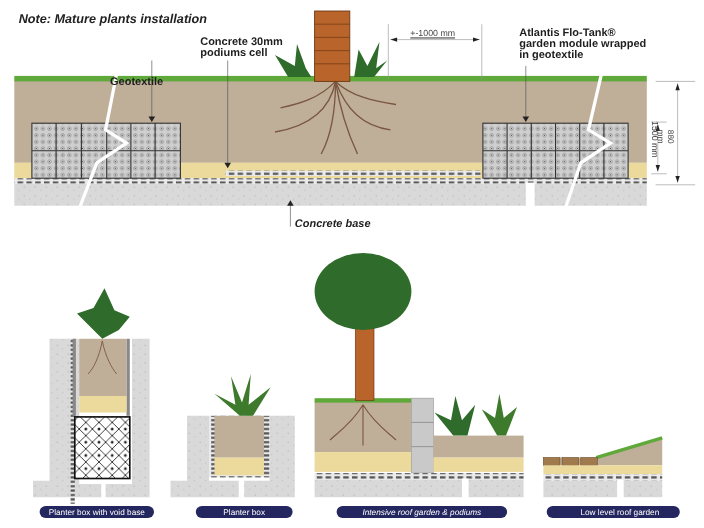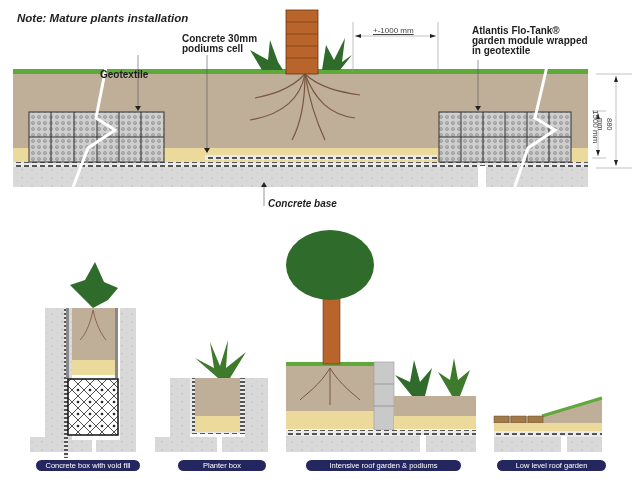--- a/index.html
+++ b/index.html
@@ -185,16 +185,16 @@
   <div>garden module wrapped</div>
   <div>in geotextile</div>
 </div>
 
 <div class="abs lbl" style="left:268px;top:199px;font-style:italic;">Concrete base</div>
 
 <div class="abs dimtxt" style="left:373px;top:26px;text-decoration:underline;">+-1000 mm</div>
 <div class="abs dimtxt" style="left:600px;top:110px;transform:rotate(90deg);transform-origin:left top;">1500 mm</div>
 <div class="abs dimtxt" style="left:614px;top:118px;transform:rotate(90deg);transform-origin:left top;font-size:7.5px;">880 mm</div>
 
-<div class="abs pill" style="left:36px;top:460px;width:104px;">Concrete box with void fill</div>
+<div class="abs pill" style="left:36px;top:460px;width:104px;">Planter box with void base</div>
 <div class="abs pill" style="left:178px;top:460px;width:88px;">Planter box</div>
-<div class="abs pill" style="left:306px;top:460px;width:155px;">Intensive roof garden &amp; podiums</div>
-<div class="abs pill" style="left:497px;top:460px;width:109px;">Low level roof garden</div>
+<div class="abs pill" style="left:306px;top:460px;width:155px;font-style:italic;">Intensive roof garden &amp; podiums</div>
+<div class="abs pill" style="left:497px;top:460px;width:109px;padding-left:12px;">Low level roof garden</div>
 
 </body></html>

